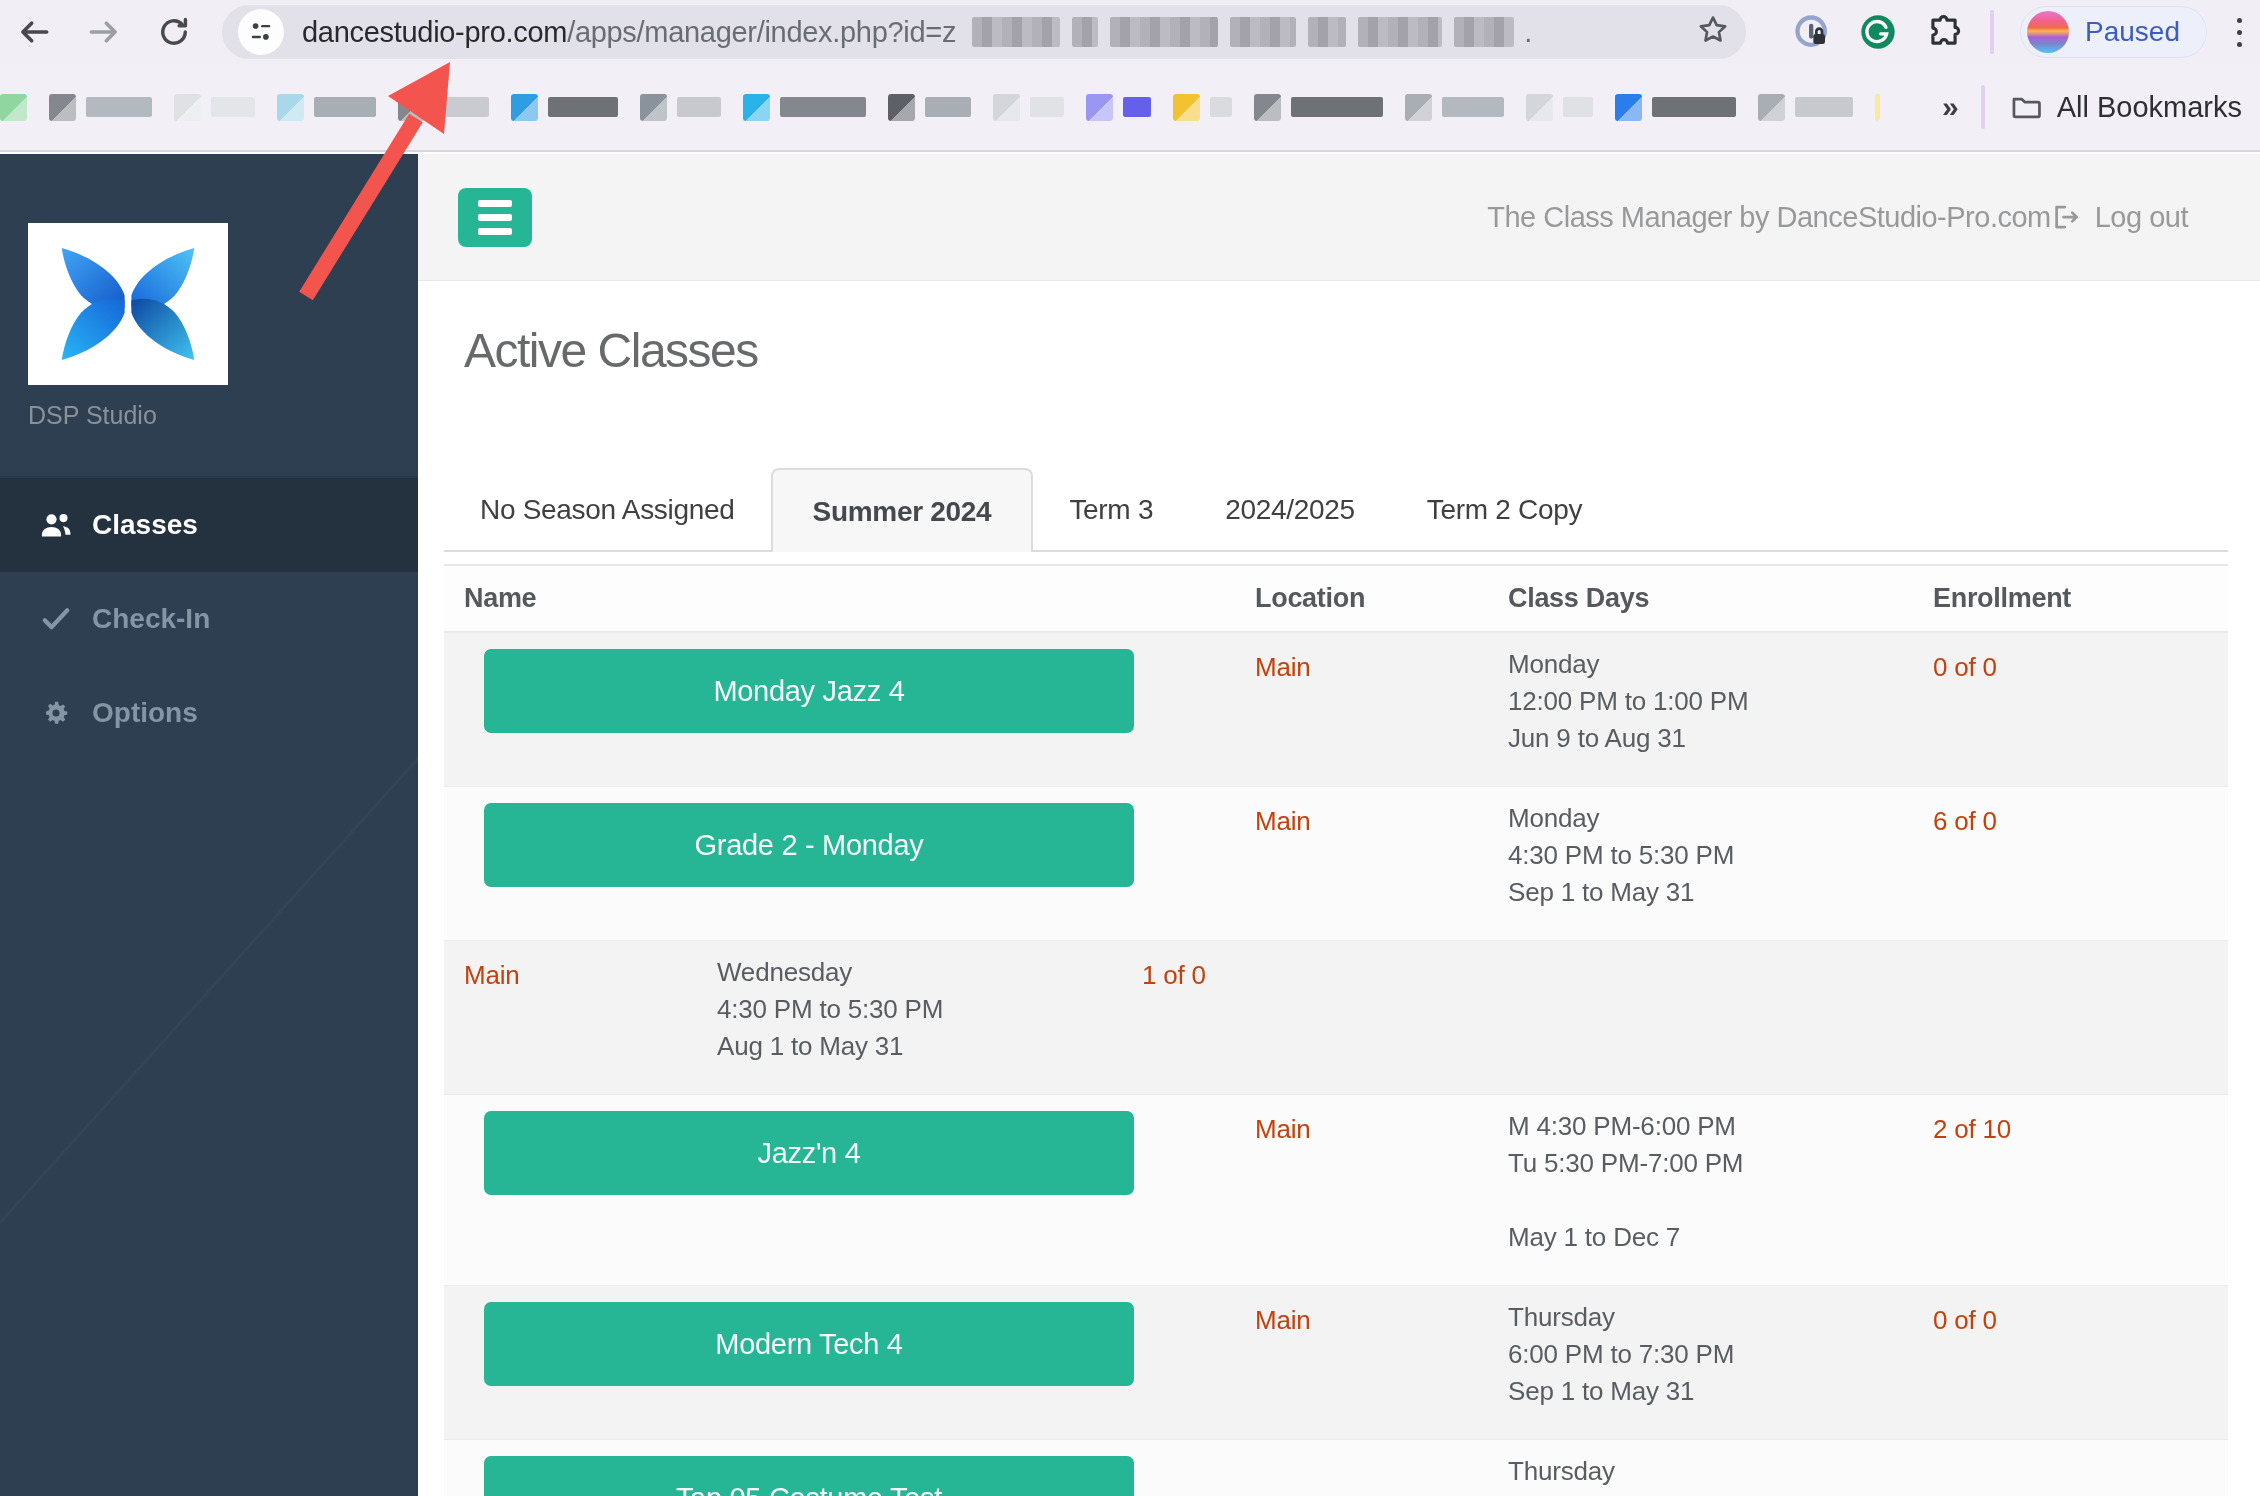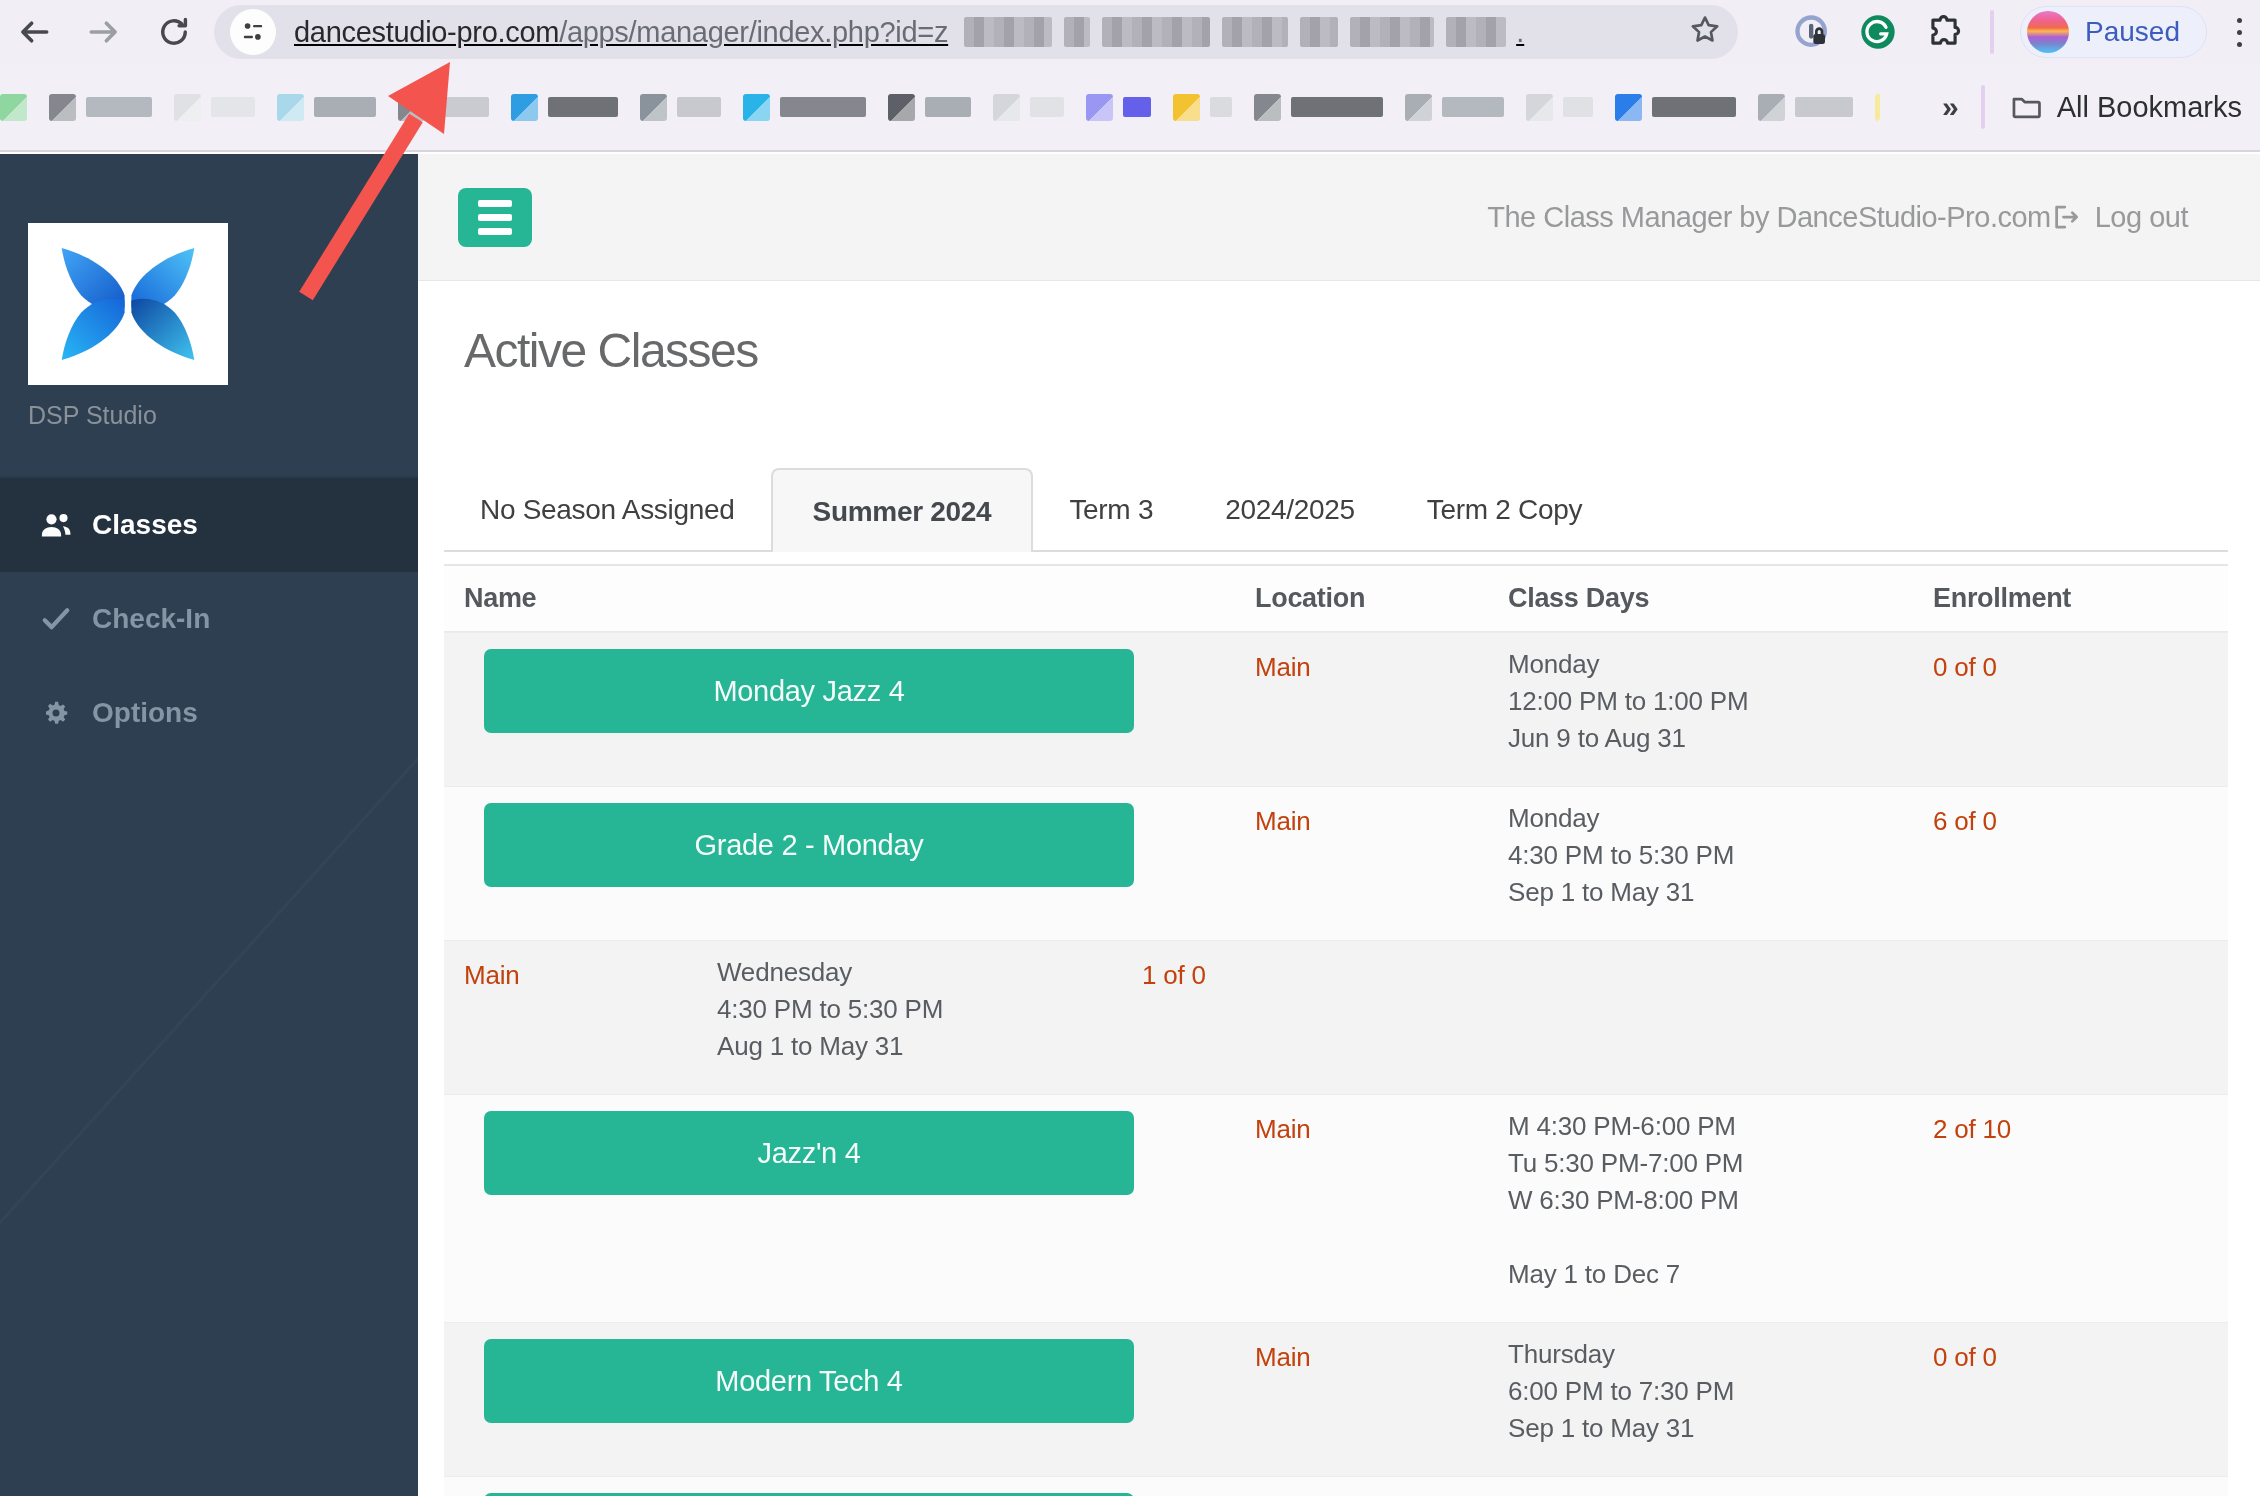--- a/index.html
+++ b/index.html
@@ -6,22 +6,22 @@
   html,body { background:#fff; }
   body { font-family:"Liberation Sans","DejaVu Sans",sans-serif; }
   #canvas { position:relative; width:2260px; height:1496px; overflow:hidden; background:#fff; }
 
   
   .toolbar { position:absolute; left:0; top:0; width:2260px; height:64px;
              background:#f1eff5; display:flex; align-items:center; }
   .nav-btn { width:56px; height:56px; display:flex; align-items:center; justify-content:center;
              border-radius:50%; flex:0 0 auto; }
   .nav-btn svg { display:block; }
-  .omnibox { position:absolute; left:214px; top:5px; width:1524px; height:54px;
-             background:#e2e0e8; border-radius:27px; display:flex; align-items:center; padding:0 16px;text-decoration:underline; }
+  .omnibox { position:absolute; left:222px; top:5px; width:1524px; height:54px;
+             background:#e2e0e8; border-radius:27px; display:flex; align-items:center; padding:0 16px; }
   .tune-circle { width:46px; height:46px; background:#fdfdfe; border-radius:50%;
                  display:flex; align-items:center; justify-content:center; margin-right:18px; flex:0 0 auto; }
   .url-text { font-size:29px; color:#27292c; white-space:nowrap; letter-spacing:-0.3px; }
   .url-path { color:#696d73; }
   .url-redacted { display:flex; align-items:center; height:34px; margin-left:4px; }
   .px-chunk { height:30px; border-radius:2px;
               background:repeating-linear-gradient(90deg,#b2b0b8 0 10px,#a3a1a9 10px 20px,#bcbac2 20px 30px);
               image-rendering:pixelated; }
   .url-dot { color:#696d73; font-size:29px; margin-left:10px; }
   .omni-star { margin-left:auto; flex:0 0 auto; }
@@ -425,21 +425,20 @@
               <div class="row stripe-b">
     <div class="c-name">
                   <button class="class-btn">Jazz'n 4</button>
                 </div>
     <div class="c-loc">
                   <div class="cell-txt loc-txt">Main</div>
                 </div>
     <div class="c-days days-mount">
                   <div class="day-line">M 4:30 PM-6:00 PM</div>
                   <div class="day-line">Tu 5:30 PM-7:00 PM</div>
-                  <div class="day-line">W 6:30 PM-8:00 PM</div>
                   <div class="day-line"></div>
                   <div class="day-line">May 1 to Dec 7</div>
                 </div>
     <div class="c-enr">
                   <div class="cell-txt enr-txt">2 of 10</div>
                 </div>
   </div>
               <div class="row stripe-a">
     <div class="c-name">
                   <button class="class-btn">Modern Tech 4</button>

